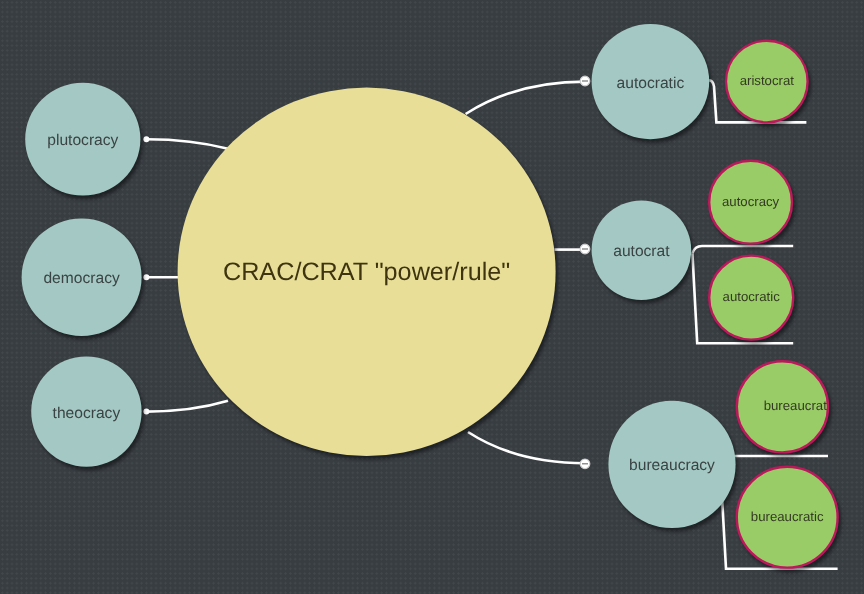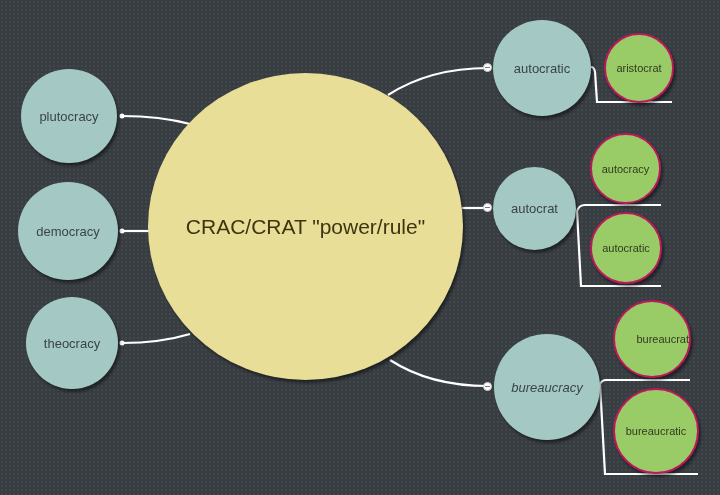--- a/index.html
+++ b/index.html
@@ -89,21 +89,21 @@
   <span>autocrat</span>
 </div>
 <div class="node leaf" style="left:590px;top:133px;width:71px;height:71px;">
   <span>autocracy</span>
 </div>
 <div class="node leaf" style="left:590px;top:212px;width:72px;height:72px;">
   <span>autocratic</span>
 </div>
 
 <div class="collapse" style="left:483px;top:382px;"></div>
-<div class="node branch" style="left:494px;top:334px;width:106px;height:106px;font-style:italic;">
+<div class="node branch" style="left:507px;top:334px;width:106px;height:106px;">
   <span>bureaucracy</span>
 </div>
 <div class="node leaf" style="left:613px;top:300px;width:78px;height:78px;justify-content:flex-end;">
   <span>bureaucrat</span>
 </div>
 <div class="node leaf" style="left:613px;top:388px;width:86px;height:86px;text-align:right;">
   <span>bureaucratic</span>
 </div>
 
 </body></html>

